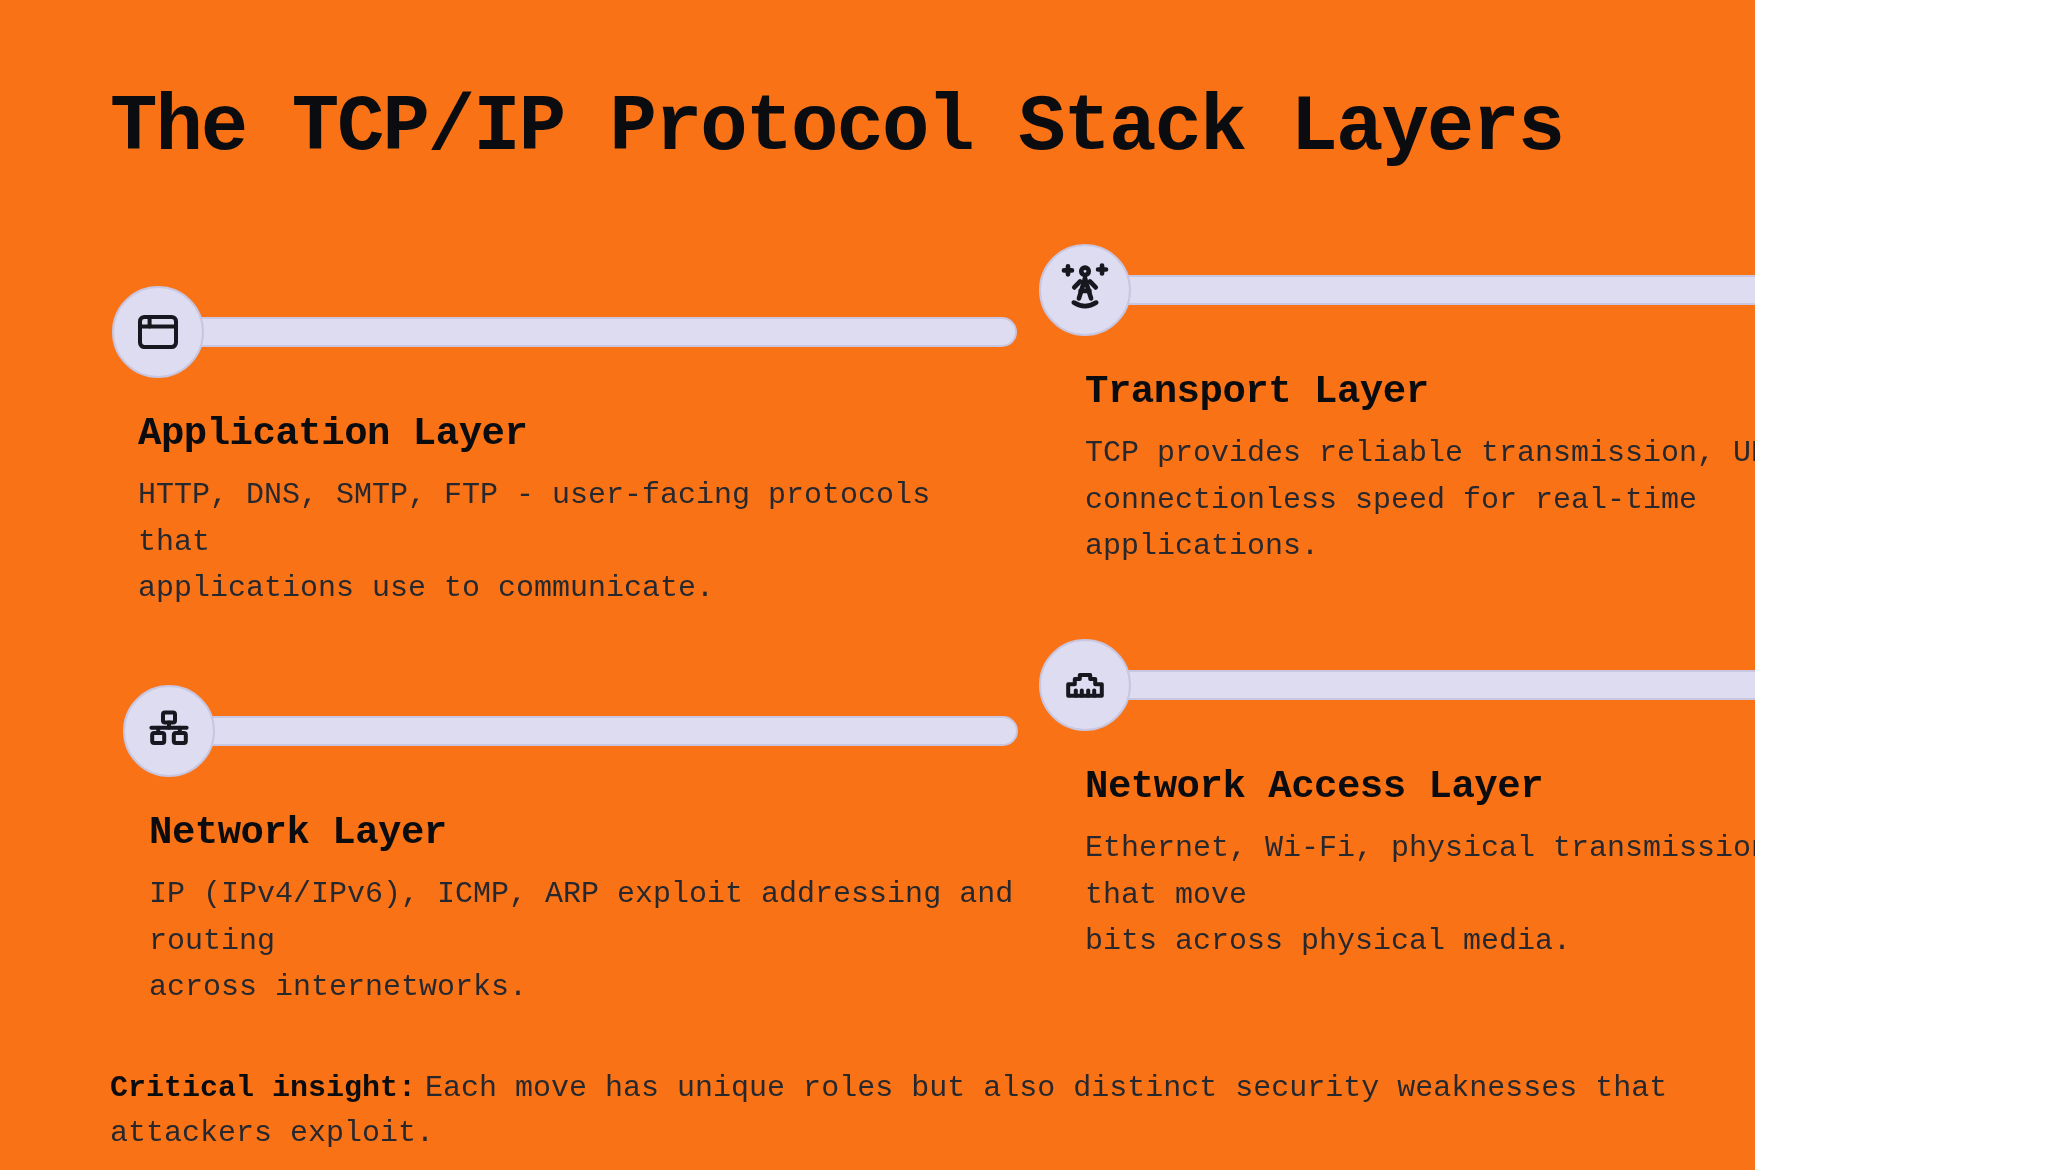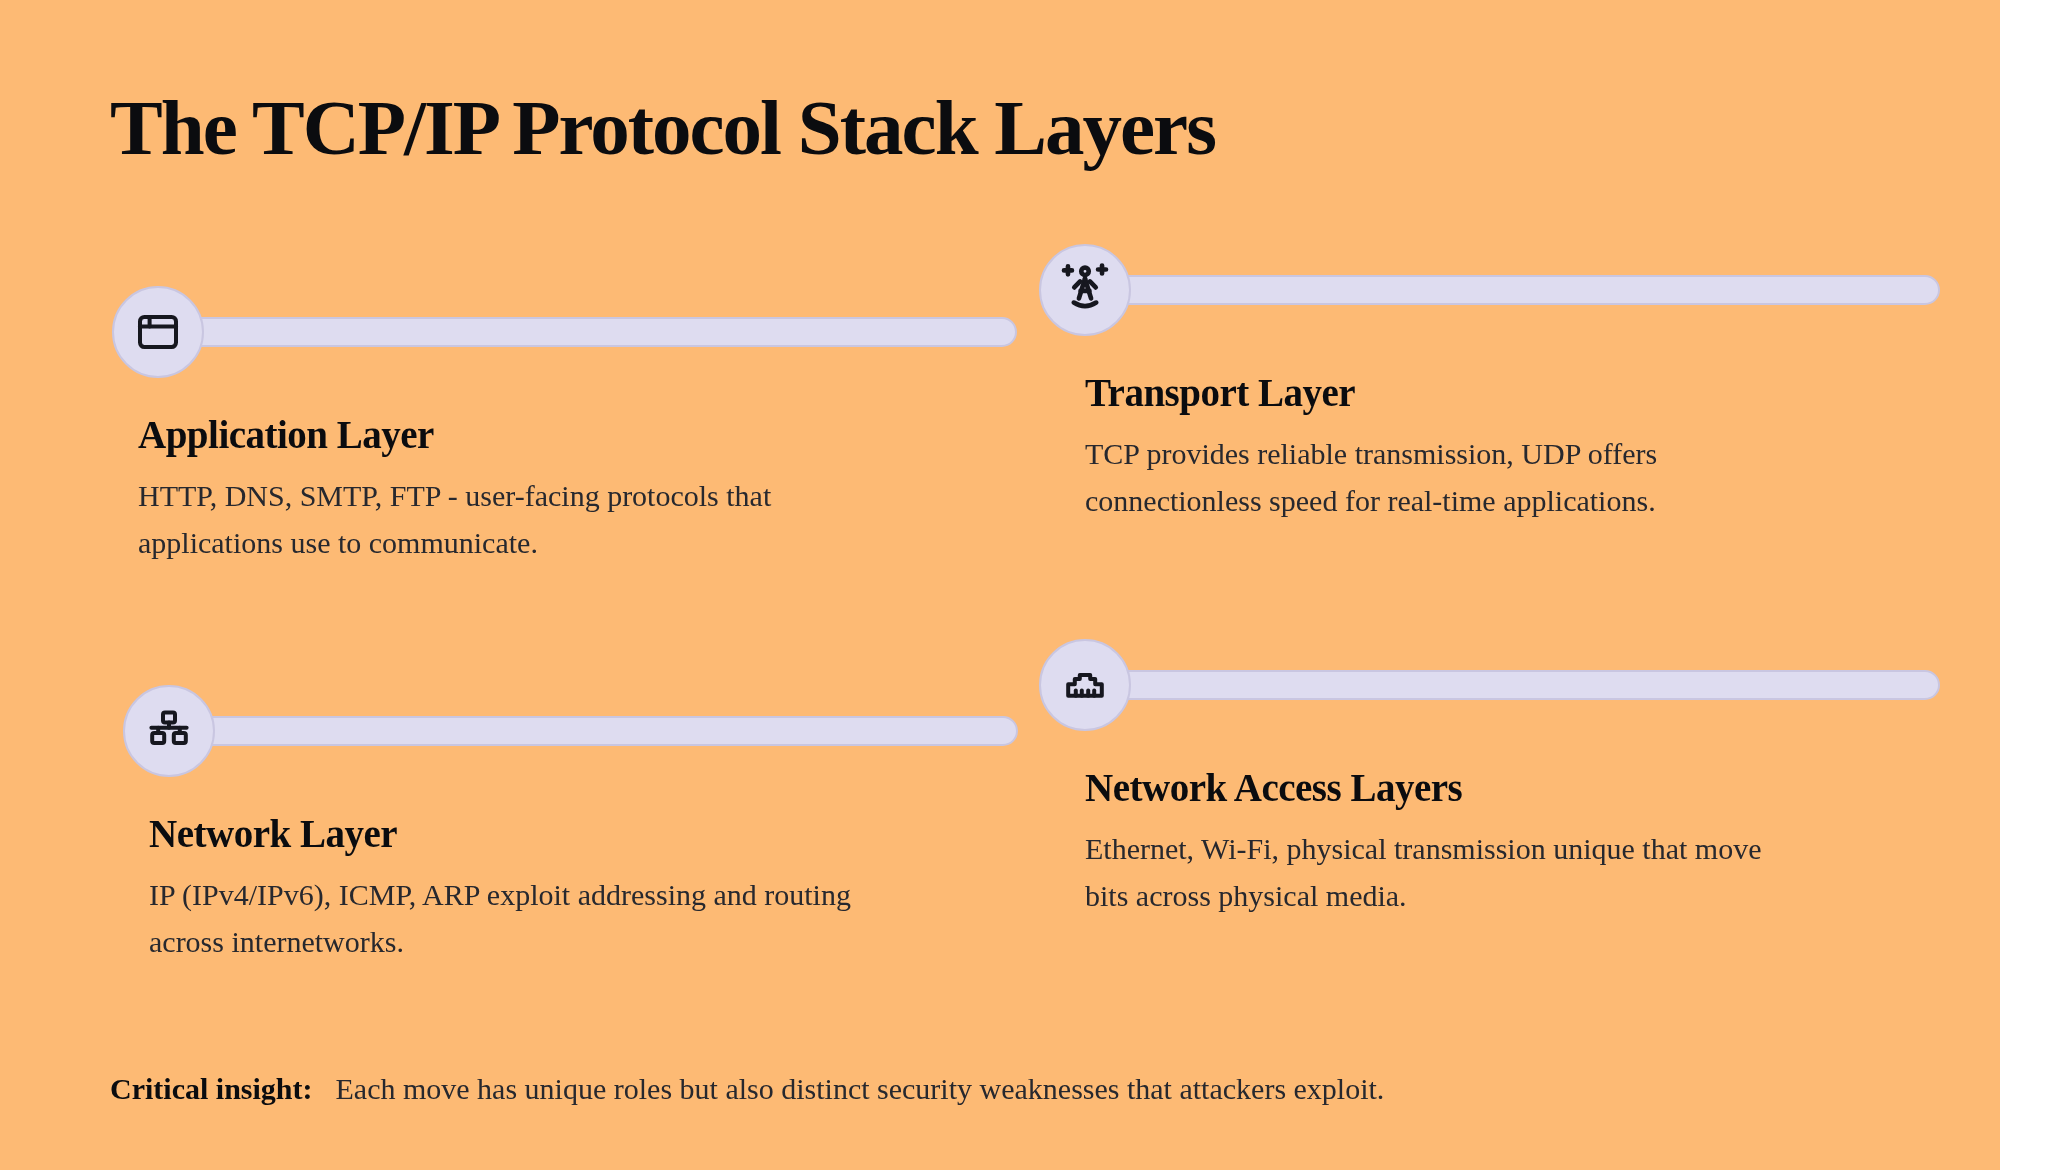--- a/index.html
+++ b/index.html
@@ -1,22 +1,22 @@
 <!DOCTYPE html>
 <html style="--accent-fill: #dedcf0; --accent-border: #c9c6e1; --icon-stroke: #16171f; --heading: #0b0c0f; --body: #27282e;"><head>
 <meta charset="utf-8">
 <style>
   html, body { margin: 0; padding: 0; background: #ffffff; }
   #canvas {
     position: relative;
-    width: 2000px;
+    width: 1755px;
     height: 1170px;
-    background: #fdba74;
+    background: #f97316;
     overflow: hidden;
-    font-family: Liberation Serif, serif;
+    font-family: Liberation Mono, monospace;
     color: var(--body, #27282e);
   }
 
   .page-title {
     position: absolute;
     left: 110px;
     top: 83px;
     margin: 0;
     font-size: 79px;
     font-weight: bold;
@@ -86,21 +86,21 @@
     position: absolute;
     left: 110px;
     top: 1036px;
     font-size: 30px;
     line-height: 1.5;
     color: var(--body, #27282e);
   }
   .footer-label {
     font-weight: bold;
     color: var(--heading, #0b0c0f);
-    margin-right: 23px;
+    margin-right: 9px;
   }
 </style>
 </head>
 <body>
 
 <div id="canvas">
 
   <h1 class="page-title">The TCP/IP Protocol Stack Layers</h1>
 
   <section class="layer-card right" id="card-transport">
@@ -167,21 +167,21 @@
       <div class="badge">
         <svg width="48" height="48" viewBox="0 0 24 24">
           <path d="M3.6 17.4 V11.6 H6.9 V9 H9.4 V7 H14.6 V9 H17.1 V11.6 H20.4 V17.4 Z"></path>
           <path d="M7.4 17.4v-2.6"></path>
           <path d="M10.4 17.4v-2.6"></path>
           <path d="M13.6 17.4v-2.6"></path>
           <path d="M16.6 17.4v-2.6"></path>
         </svg>
       </div>
     </div>
-    <h2 class="layer-title">Network Access Layers</h2>
+    <h2 class="layer-title">Network Access Layer</h2>
     <p class="layer-desc">Ethernet, Wi-Fi, physical transmission unique that move
 bits across physical media.</p>
   </section>
 
   <p class="footer-insight">
     <span class="footer-label">Critical insight:</span><span>Each move has unique roles but also distinct security weaknesses that attackers exploit.</span>
   </p>
 
 </div>
 

